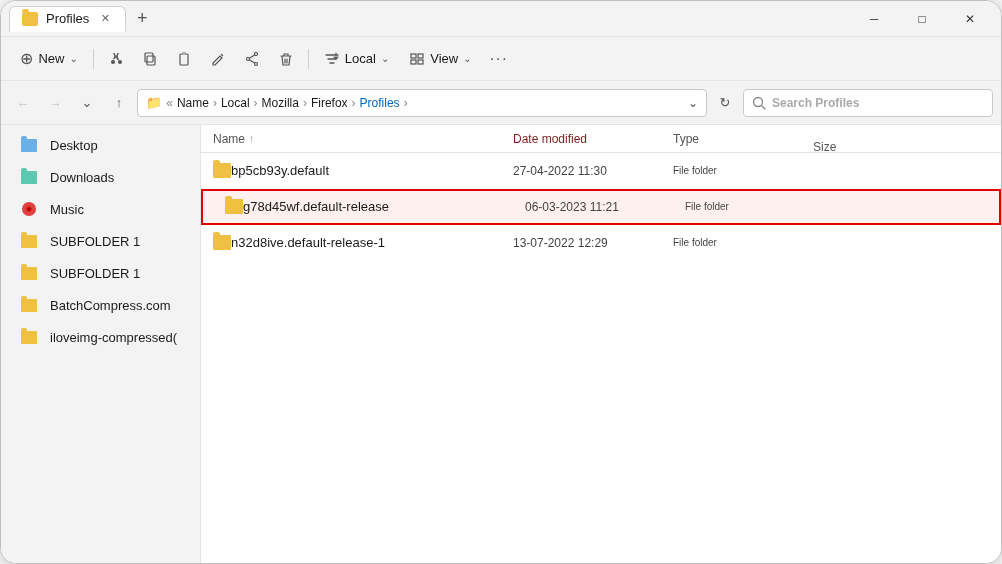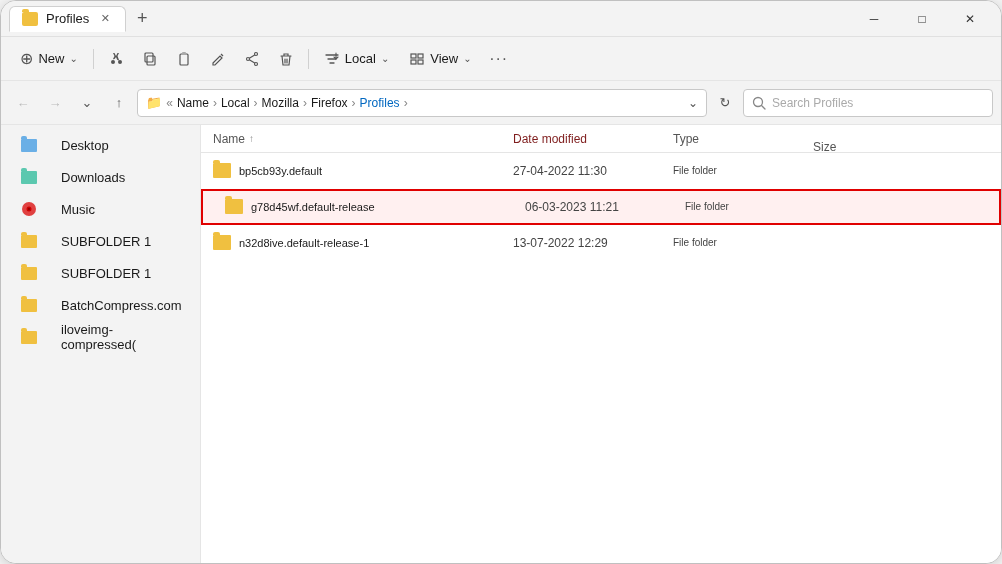--- a/index.html
+++ b/index.html
@@ -234,21 +234,21 @@
       border-right: 1px solid #e5e5e5;
       overflow-y: auto;
       flex-shrink: 0;
       padding: 4px 0;
     }
     .sidebar-item {
       height: 32px;
       display: flex;
       align-items: center;
       padding: 0 12px 0 16px;
-      gap: 24px;
+      gap: 13px;
       cursor: pointer;
       color: #1a1a1a;
       font-size: 13px;
       border-radius: 4px;
       margin: 0 4px;
     }
     .sidebar-icon {
       width: 16px;
       height: 16px;
       flex-shrink: 0;
@@ -327,22 +327,21 @@
     .file-row.highlighted {
       background: #fff0f0;
       outline: 2px solid #e00000;
       outline-offset: -2px;
       padding-left: 24px;
     }
     .file-row-name {
       flex: 0 0 300px;
       display: flex;
       align-items: center;
-      gap: 8px;
-      font-size: 11px;
+      font-size: 13px;
       color: #0067c0;
     }
     .file-row-name .name-text { color: #1a1a1a; }
     .file-row.highlighted .file-row-name .name-text { color: #1a1a1a; }
     .file-row-date { flex: 0 0 160px; font-size: 12px; color: #444; }
     .file-row-type { flex: 0 0 140px; font-size: 10px; color: #444; }
     .file-row-size { flex: 1; font-size: 12px; color: #444; }
 
     .file-folder-icon {
       width: 18px;
@@ -475,21 +474,21 @@
       <span class="path-item current">Profiles</span>
       <span class="path-sep">›</span>
       <span class="path-chevron">⌄</span>
     </div>
     <div class="path-refresh">↻</div>
     <div class="search-box">
       <svg width="14" height="14" viewBox="0 0 14 14" fill="none">
           <circle cx="6" cy="6" r="4.5" stroke="#888" stroke-width="1.3"></circle>
           <line x1="9.5" y1="9.5" x2="13" y2="13" stroke="#888" stroke-width="1.3" stroke-linecap="round"></line>
         </svg>
-      <span style="color:#aaa;">Search Profiles</span>
+      <span style="color:#aaa;font-weight:bold;">Search Profiles</span>
     </div>
   </div>
 
   <div class="content-area">
 
     <div class="sidebar">
 
       <div class="sidebar-item">
         <span class="sidebar-icon">
           <div class="folder-icon desktop"></div>

